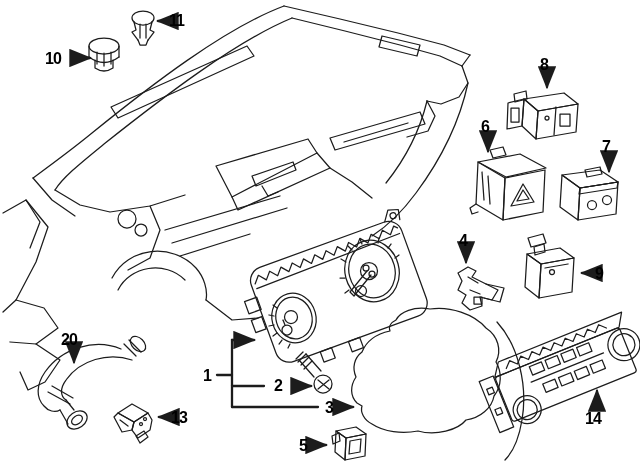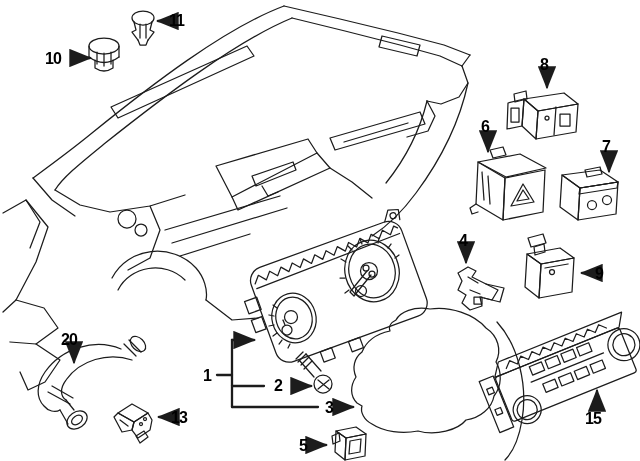--- a/index.html
+++ b/index.html
@@ -294,14 +294,14 @@
   <div class="callout" style="left:459px;top:230px">4</div>
   <div class="callout" style="left:299px;top:435px">5</div>
   <div class="callout" style="left:481px;top:116px">6</div>
   <div class="callout" style="left:602px;top:136px">7</div>
   <div class="callout" style="left:540px;top:54px">8</div>
   <div class="callout" style="left:595px;top:263px">9</div>
   <div class="callout" style="left:45px;top:48px">10</div>
   <div class="callout" style="left:169px;top:10px">11</div>
   <div class="callout" style="left:171px;top:407px">13</div>
   <div class="callout" style="left:61px;top:329px">20</div>
-  <div class="callout" style="left:585px;top:408px">15</div>
+  <div class="callout" style="left:585px;top:408px">14</div>
 </div>
 
 </body></html>

